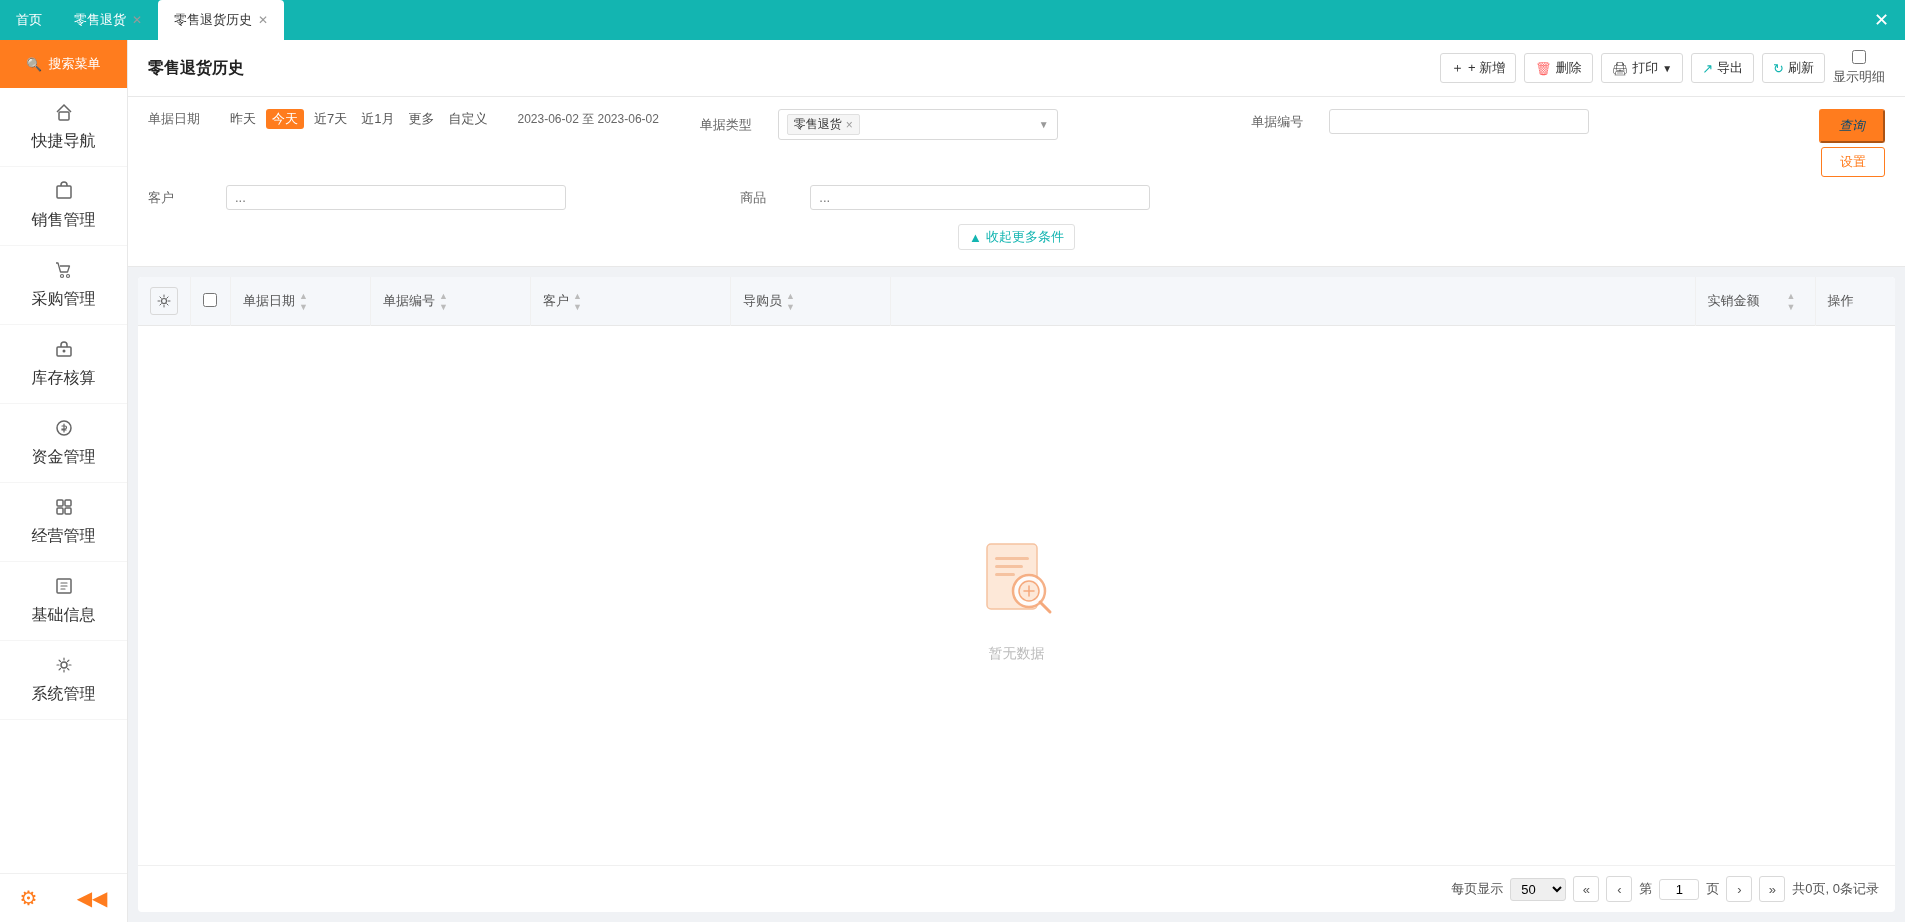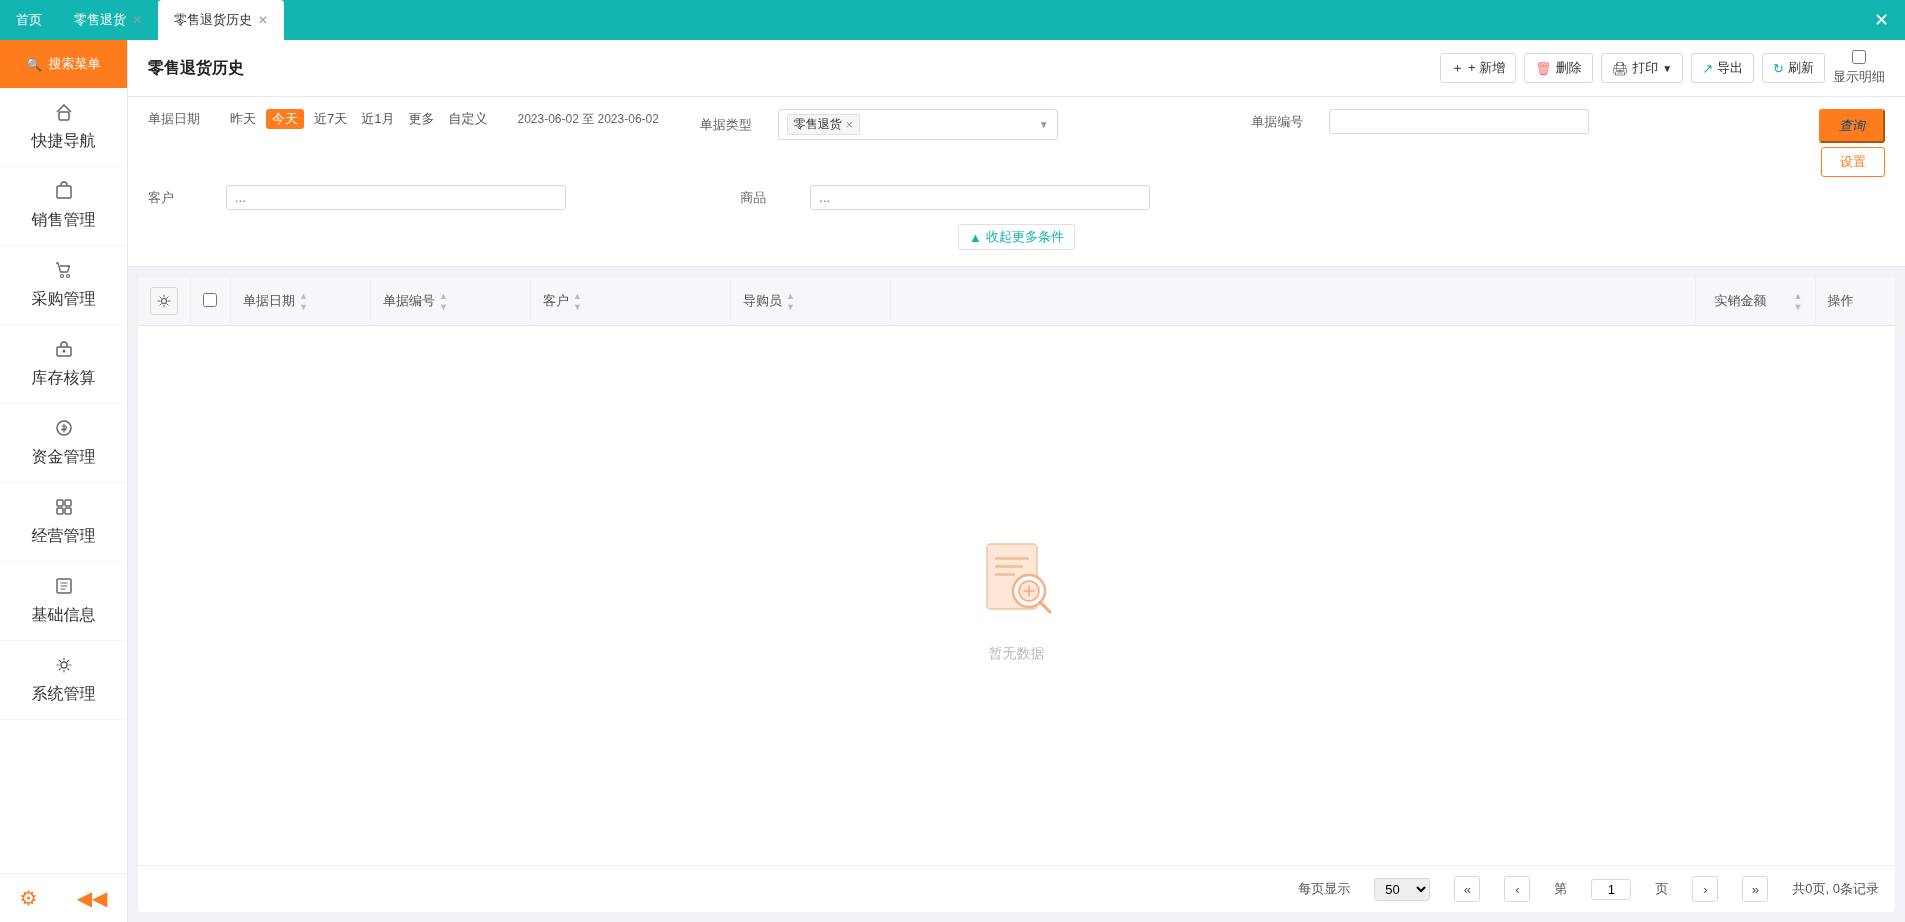--- a/index.html
+++ b/index.html
@@ -315,21 +315,21 @@
       font-size: 14px;
     }
 
     
     .pagination {
       display: flex;
       align-items: center;
       justify-content: flex-end;
       padding: 10px 16px;
       border-top: 1px solid #f0f0f0;
-      gap: 24px;
+      gap: 7px;
       font-size: 13px;
       color: #555;
     }
     .pagination-select {
       border: 1px solid #d9d9d9;
       border-radius: 3px;
       padding: 2px 6px;
       font-size: 13px;
     }
     .page-btn {
@@ -647,21 +647,21 @@
               <div class="th-sort">
                 <span>导购员</span>
                 <div class="sort-arrows">
                     <span>▲</span>
                     <span>▼</span>
                   </div>
               </div>
             </th>
             <th style="flex:1;"></th>
             <th class="col-amount" style="text-align:right;">
-              <div class="th-sort" style="justify-content:flex-end;gap:27px;">
+              <div class="th-sort" style="gap:27px;">
                 <span>实销金额</span>
                 <div class="sort-arrows">
                     <span>▲</span>
                     <span>▼</span>
                   </div>
               </div>
             </th>
             <th class="col-action">
               <span>操作</span>
             </th>

